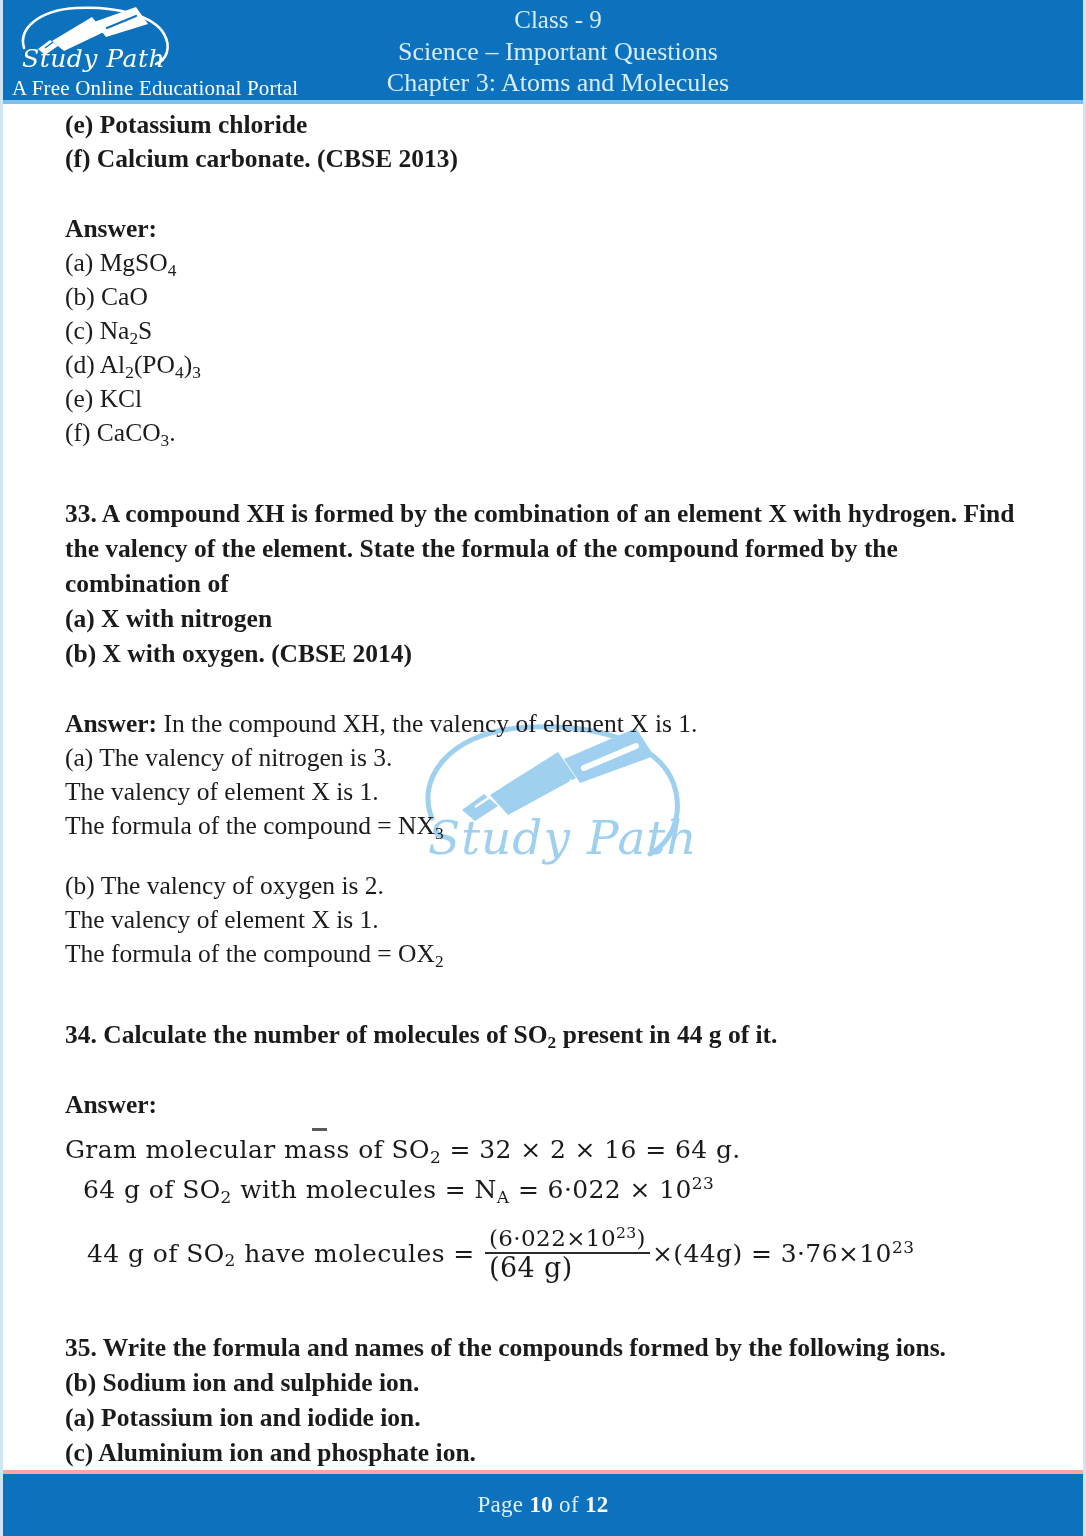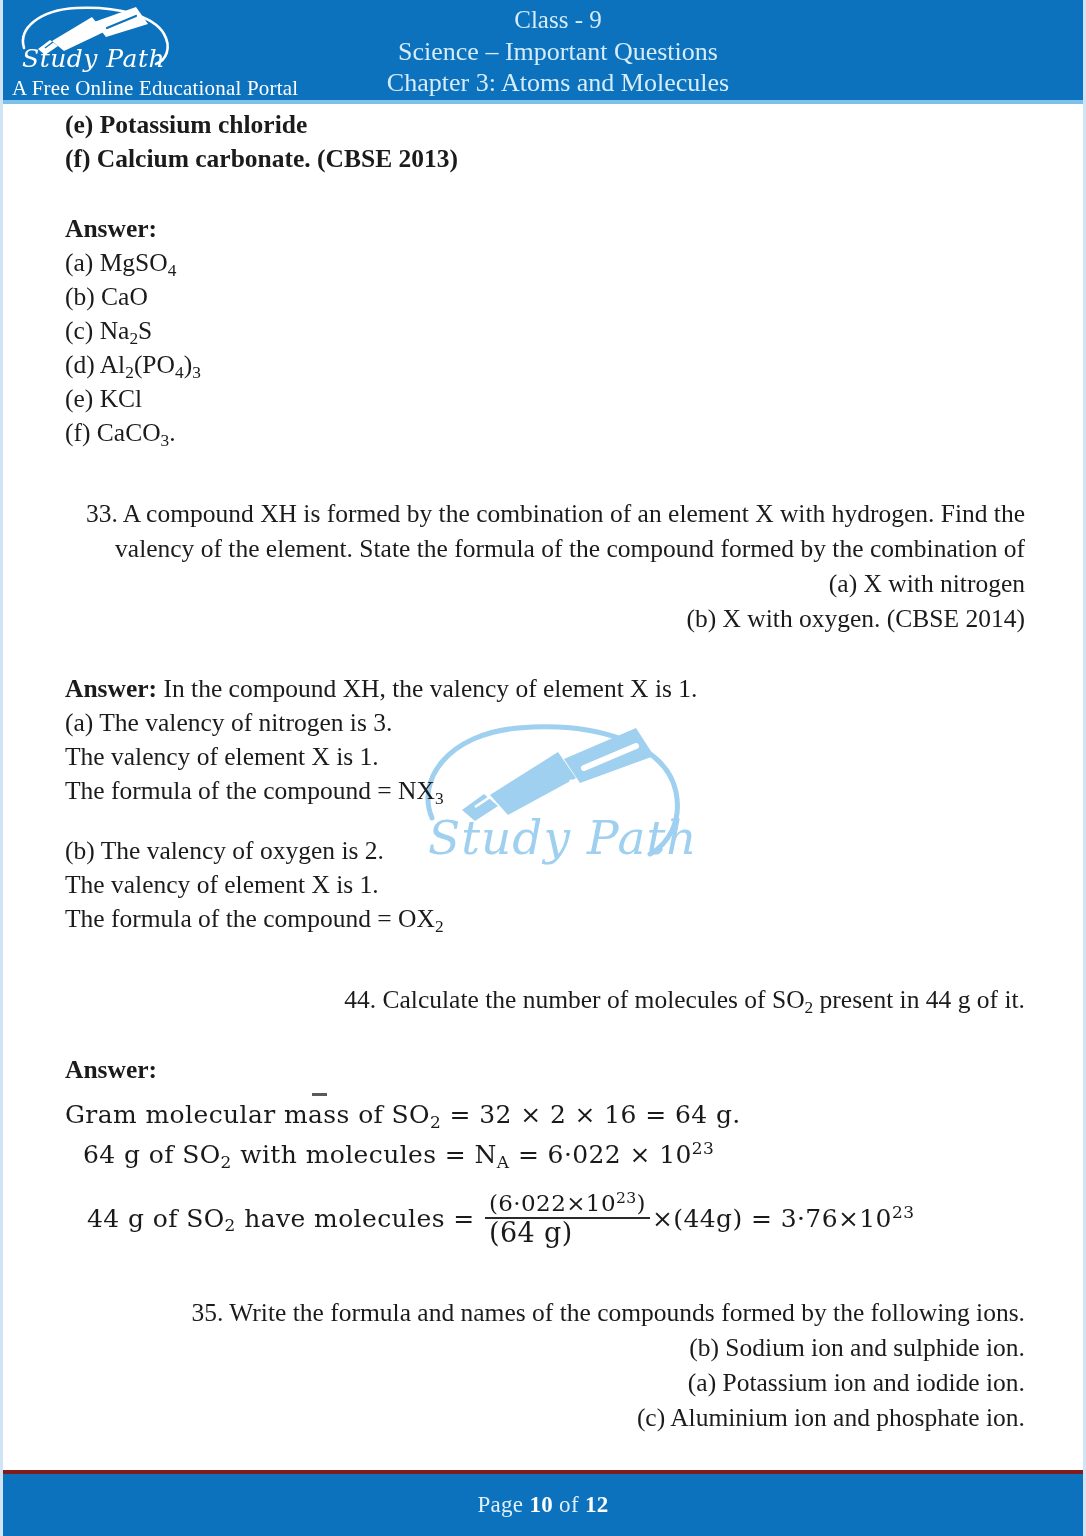--- a/index.html
+++ b/index.html
@@ -100,23 +100,22 @@
     font-size: 0.68em;
     vertical-align: -0.28em;
     line-height: 0;
   }
   sup {
     font-size: 0.68em;
     vertical-align: 0.52em;
     line-height: 0;
   }
   .q {
-    font-weight: normal;
+    font-weight: bold;
     line-height: 35px;
-    text-align: right;
   }
 
   
   .eqblock {
     position: relative;
     margin-top: 8px;
     font-family: "DejaVu Serif", "Liberation Serif", serif;
     color: #1a1a1a;
     font-weight: normal;
   }
@@ -180,21 +179,21 @@
   }
   .content { z-index: 2; }
 
   
   .footer-bar {
     position: absolute;
     left: -3px; right: -3px;
     bottom: 0;
     height: 66px;
     background: #0c72bd;
-    border-top: 4px solid #7f1d1d;
+    border-top: 4px solid #fca5a5;
     box-sizing: border-box;
     display: flex;
     align-items: center;
     justify-content: center;
   }
   .footer-text {
     color: #dff0fa;
     font-size: 23px;
     font-family: "Liberation Serif", serif;
     letter-spacing: 0.3px;
@@ -271,21 +270,21 @@
     <div class="t"><span>The formula of the compound = NX</span><sub>3</sub></div>
 
     <div class="gap-sm"></div>
 
     <div class="t">(b) The valency of oxygen is 2.</div>
     <div class="t">The valency of element X is 1.</div>
     <div class="t"><span>The formula of the compound = OX</span><sub>2</sub></div>
 
     <div class="gap-lg"></div>
 
-    <div class="q"><span>44. Calculate the number of molecules of SO</span><sub>2</sub><span> present in 44 g of it.</span></div>
+    <div class="q"><span>34. Calculate the number of molecules of SO</span><sub>2</sub><span> present in 44 g of it.</span></div>
 
     <div class="gap-md"></div>
 
     <div class="t b">Answer:</div>
 
     <div class="eqblock">
       <div class="eq-artifact"></div>
 
       <div class="eqline"><span>Gram  molecular  mass  of  SO</span><sub>2</sub><span>  =  32  ×  2  ×  16  =  64  g.</span></div>
 

